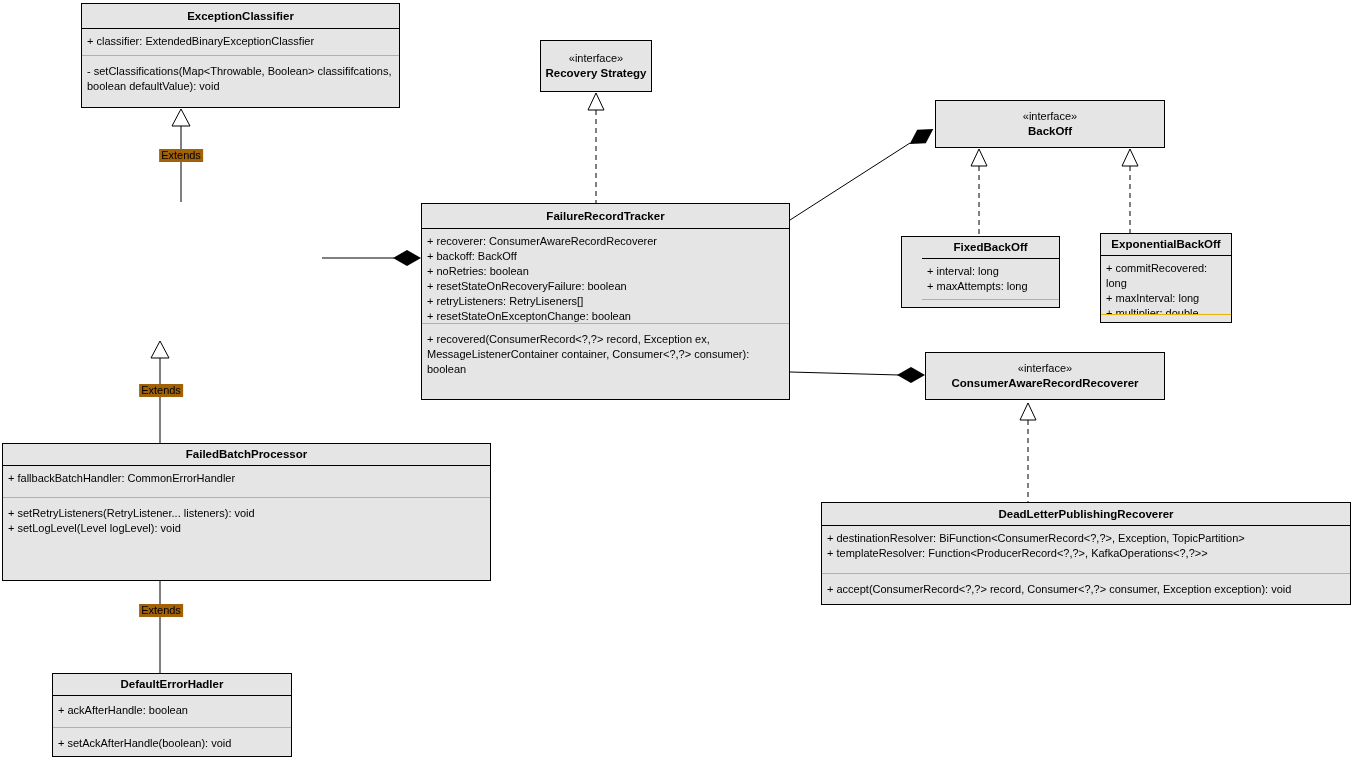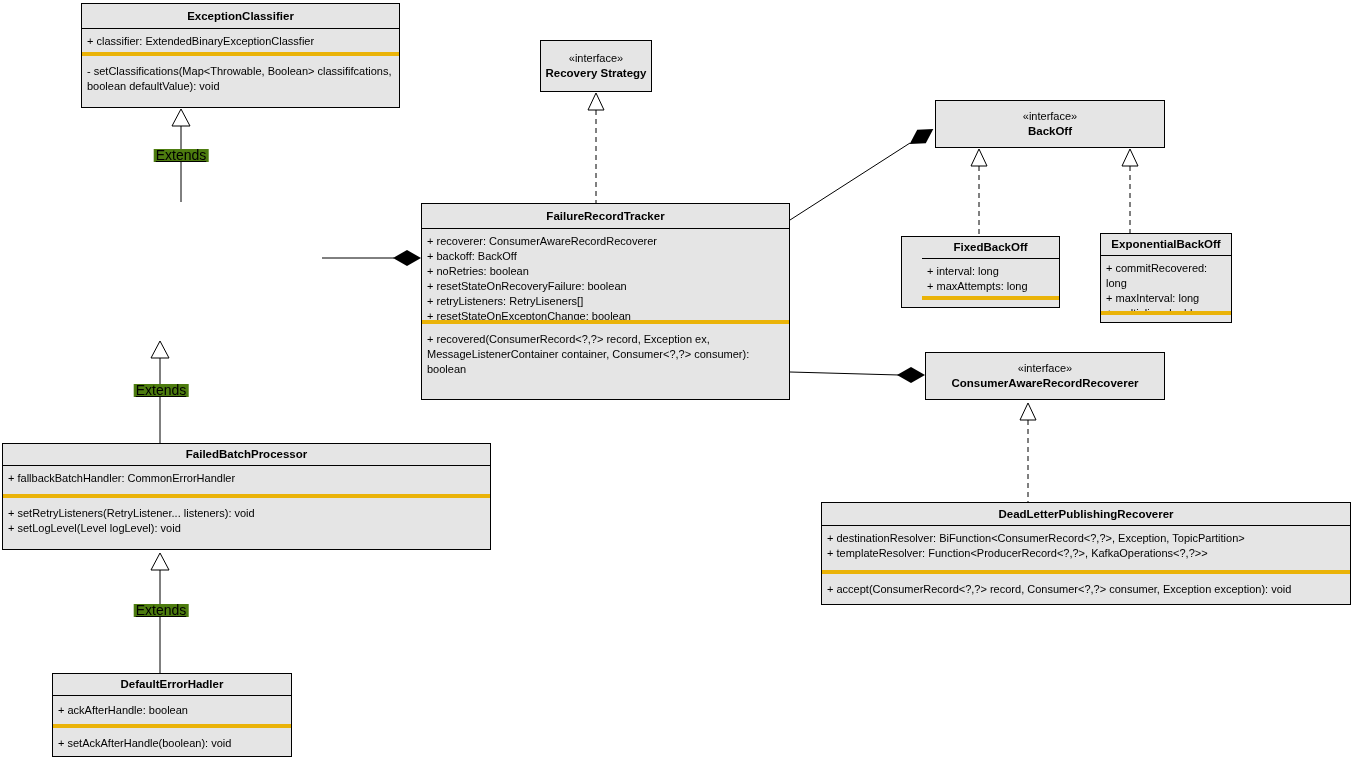--- a/index.html
+++ b/index.html
@@ -14,33 +14,33 @@
     box-sizing:border-box; display:flex; flex-direction:column;
     font-size:11px; line-height:15px;
   }
   .uml-title {
     font-weight:bold; font-size:11.5px; text-align:center;
     border-bottom:1px solid #000; box-sizing:border-box;
     display:flex; align-items:center; justify-content:center;
     flex:0 0 auto;
   }
   .uml-sec {
-    box-sizing:border-box; border-bottom:4px solid #eab308;
+    box-sizing:border-box; border-bottom:1px solid #eab308;
     padding:5px 4px 2px 5px; flex:0 0 auto; overflow:hidden;
   }
   .uml-sec.methods { padding-top:8px; }
   .uml-sec.grow { flex:1 1 auto; border-bottom:none; }
   .uml-iface {
     align-items:center; justify-content:center; text-align:center;
   }
   .uml-iface .stereo { font-size:11px; }
   .uml-iface .iface-name { font-weight:bold; font-size:11.5px; }
   .edge-label {
-    position:absolute; font-size:14px; background:#4d7c0f;
-    transform:translateX(-50%); padding:0 2px; line-height:13px;text-decoration:underline;
+    position:absolute; font-size:11px; background:#a16207;
+    transform:translateX(-50%); padding:0 2px; line-height:13px;
   }
 </style>
 </head>
 <body>
 
 <div class="canvas">
 
   <svg class="wires" width="1351" height="760">
 
     <line x1="181" y1="126" x2="181" y2="202" stroke="#000" stroke-width="1"></line>
@@ -142,21 +142,21 @@
     <div class="uml-title" style="height:23px;">DeadLetterPublishingRecoverer</div>
     <div class="uml-sec" style="height:48px;">
       <div>+ destinationResolver: BiFunction&lt;ConsumerRecord&lt;?,?&gt;, Exception, TopicPartition&gt;</div>
       <div>+ templateResolver: Function&lt;ProducerRecord&lt;?,?&gt;, KafkaOperations&lt;?,?&gt;&gt;</div>
     </div>
     <div class="uml-sec methods grow">
       <div>+ accept(ConsumerRecord&lt;?,?&gt; record, Consumer&lt;?,?&gt; consumer, Exception exception): void</div>
     </div>
   </div>
 
-  <div class="uml-box" style="left:2px; top:443px; width:489px; height:107px;">
+  <div class="uml-box" style="left:2px; top:443px; width:489px; height:138px;">
     <div class="uml-title" style="height:22px;">FailedBatchProcessor</div>
     <div class="uml-sec" style="height:32px;">
       <div>+ fallbackBatchHandler: CommonErrorHandler</div>
     </div>
     <div class="uml-sec methods grow">
       <div>+ setRetryListeners(RetryListener... listeners): void</div>
       <div>+ setLogLevel(Level logLevel): void</div>
     </div>
   </div>
 

